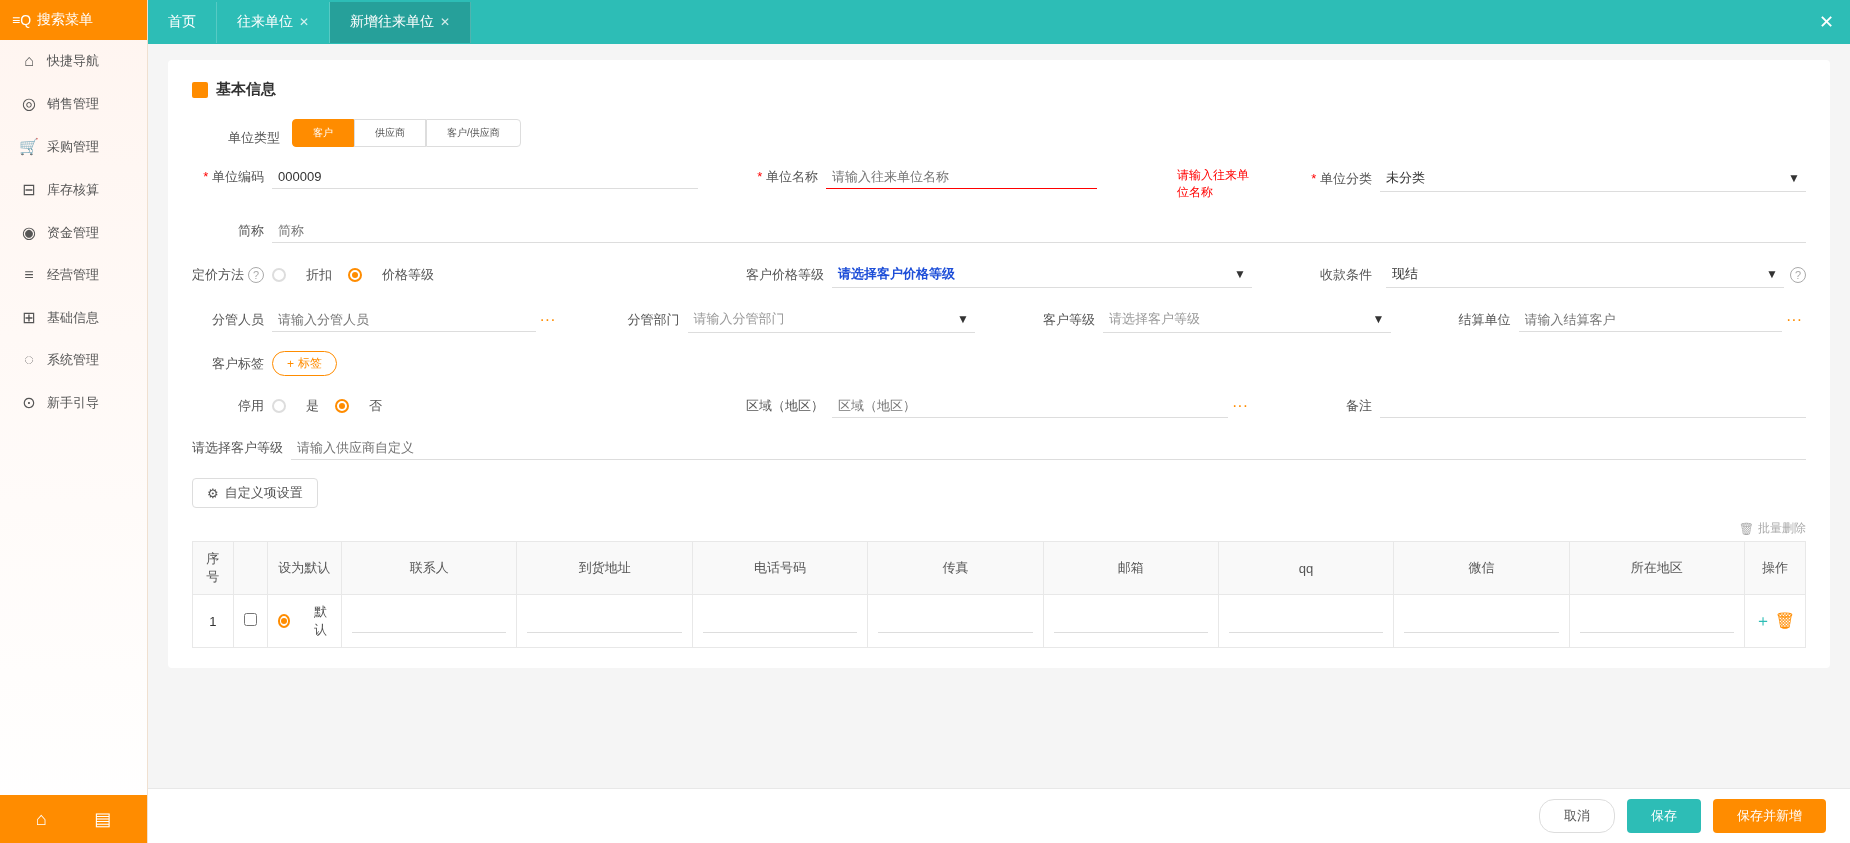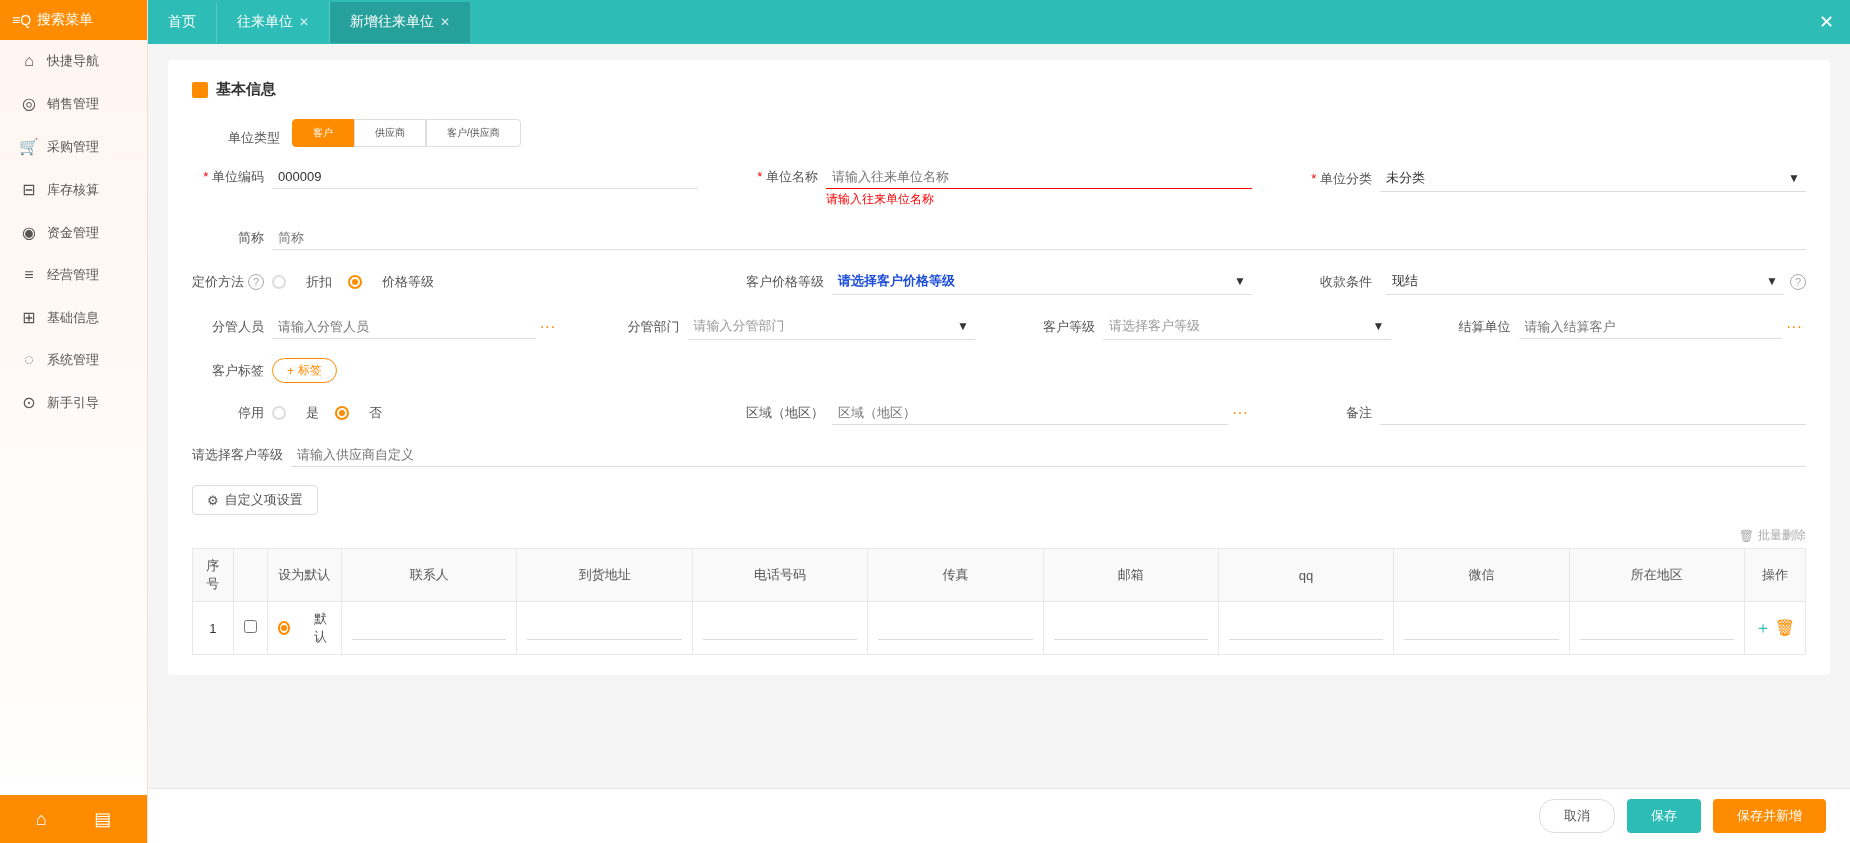--- a/index.html
+++ b/index.html
@@ -457,21 +457,21 @@
         <button class="type-btn">供应商</button>
         <button class="type-btn">客户/供应商</button>
       </div>
 
       <div class="form-row">
         <div class="form-field">
           <span class="field-label required">单位编码</span>
           <input class="field-input" type="text" value="000009" style="">
         </div>
         <div class="divider-col"></div>
-        <div class="form-field" style="flex-direction: column; align-items: flex-start;">
+        <div class="form-field" style="flex-direction: row; align-items: flex-start;">
           <div style="display:flex; align-items:center; width:100%;">
             <span class="field-label required">单位名称</span>
             <input class="field-input error" type="text" placeholder="请输入往来单位名称" style="">
           </div>
           <span class="error-msg">请输入往来单位名称</span>
         </div>
         <div class="divider-col"></div>
         <div class="form-field">
           <span class="field-label required">单位分类</span>
           <div class="field-select">

